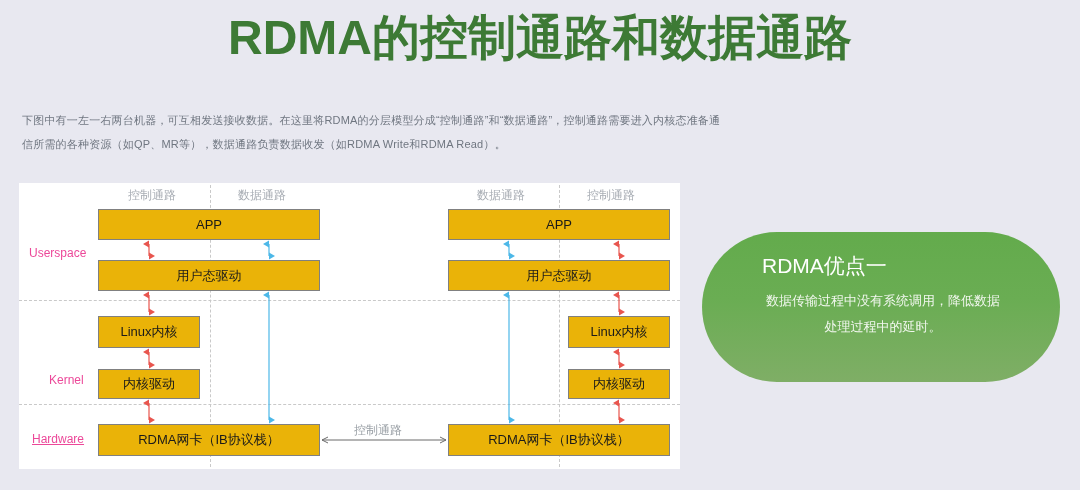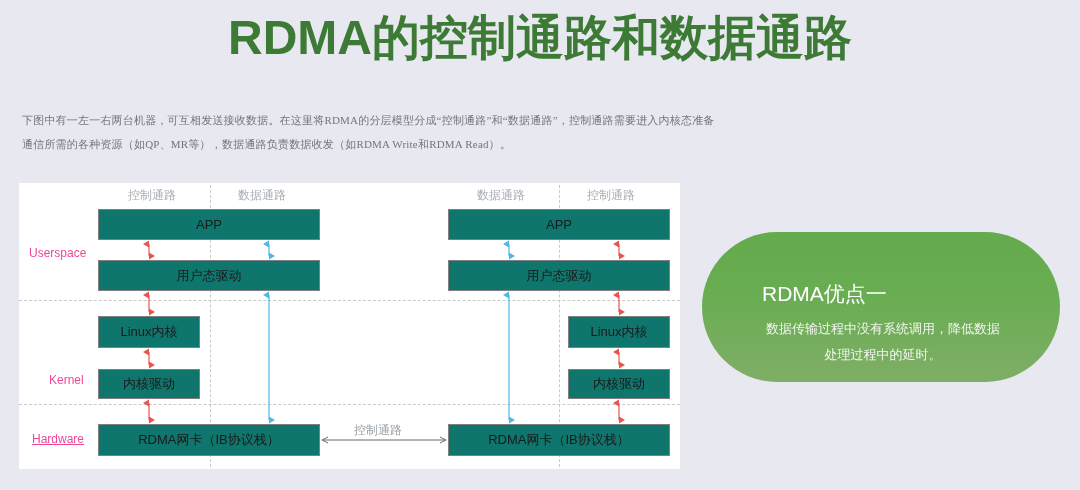--- a/index.html
+++ b/index.html
@@ -40,21 +40,20 @@
   
   .intro {
     position: absolute;
     left: 22px;
     top: 108px;
     width: 700px;
     font-size: 11px;
     color: #6f7680;
     line-height: 24px;
     letter-spacing: 0.2px;
-    font-family: Liberation Serif, serif;
   }
 
   
   .diagram {
     position: absolute;
     left: 19px;
     top: 183px;
     width: 661px;
     height: 286px;
     background: #ffffff;
@@ -102,21 +101,21 @@
   }
   .col-header.l-ctrl { left: 109px; top: 4px; }
   .col-header.l-data { left: 219px; top: 4px; }
   .col-header.r-data { left: 458px; top: 4px; }
   .col-header.r-ctrl { left: 568px; top: 4px; }
 
   
   .box {
     position: absolute;
     border: 1px solid #808080;
-    background: #0f766e;
+    background: #eab308;
     display: flex;
     align-items: center;
     justify-content: center;
     font-size: 13px;
     color: #1a1a1a;
     box-sizing: border-box;
     white-space: nowrap;
   }
 
   
@@ -156,21 +155,21 @@
   
   .callout {
     position: absolute;
     left: 702px;
     top: 232px;
     width: 358px;
     height: 150px;
     border-radius: 75px;
     background: linear-gradient(180deg, #63ab4c 0%, #6aad53 45%, #7fae66 100%);
     box-sizing: border-box;
-    padding: 48px 56px 0 60px;
+    padding: 20px 56px 0 60px;
   }
   .callout-title {
     font-size: 21px;
     color: #ffffff;
     line-height: 28px;
     margin: 0 0 8px 0;
     white-space: nowrap;
   }
   .callout-body {
     font-size: 13px;

